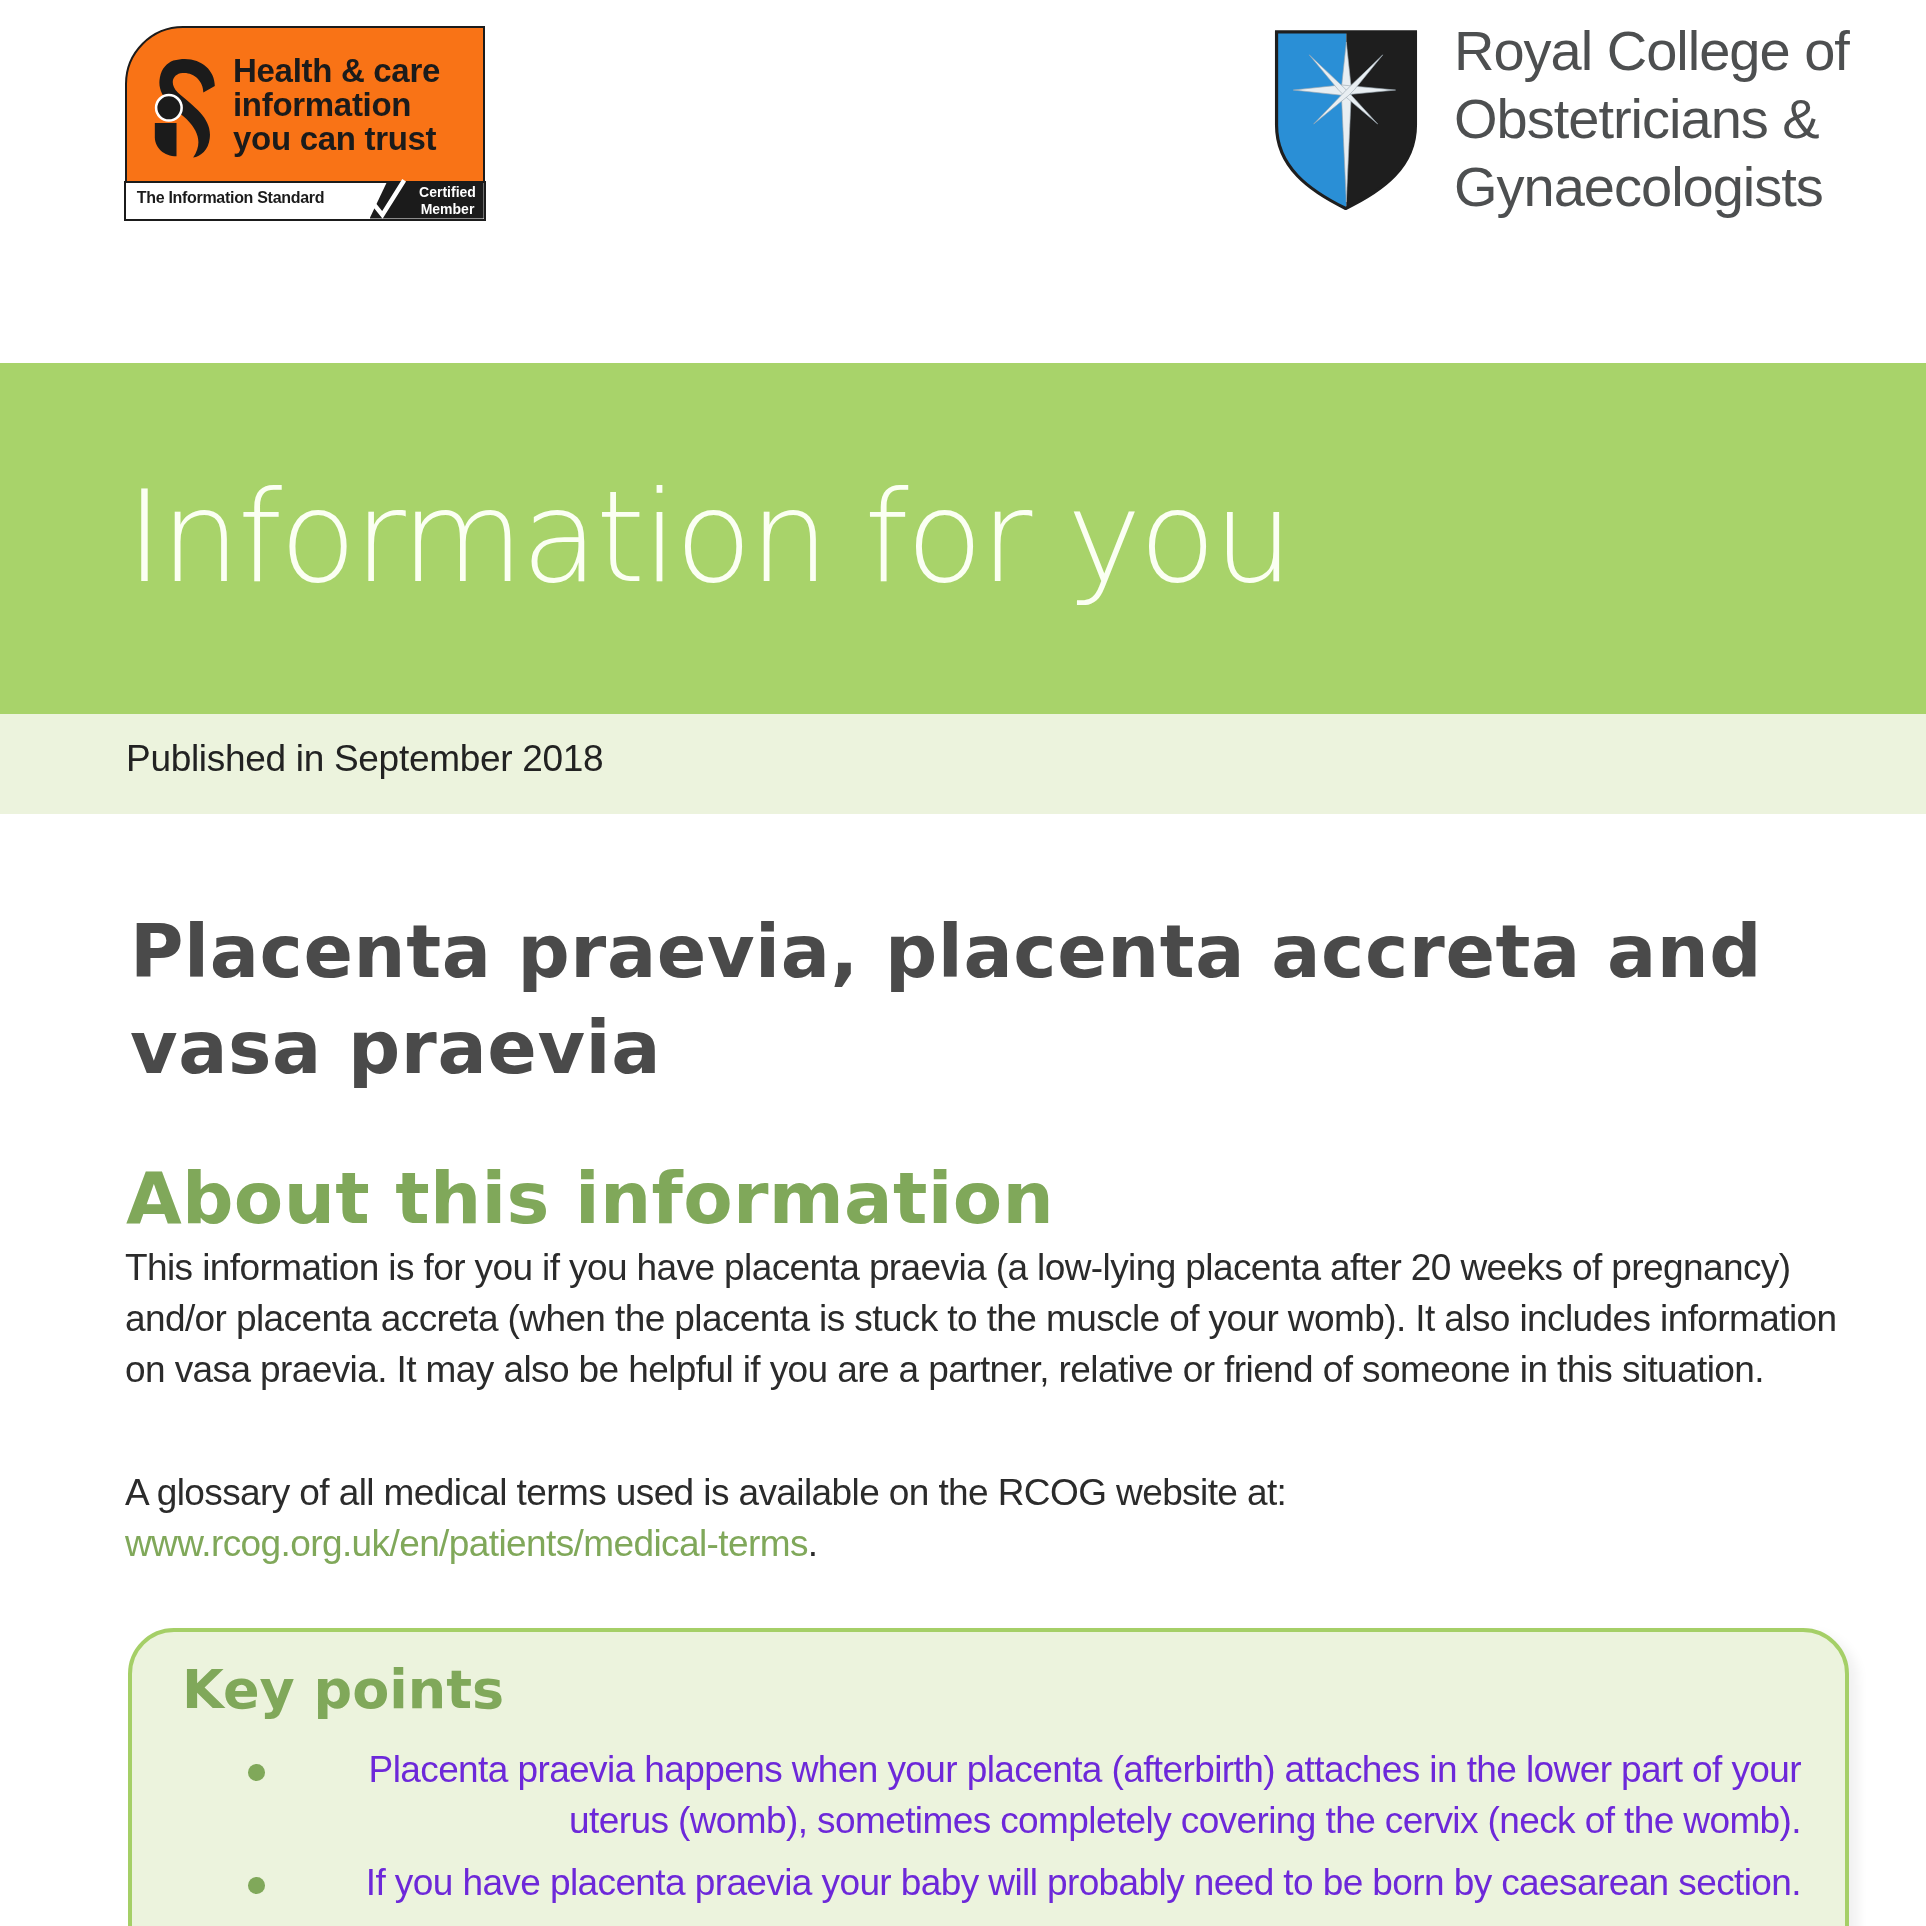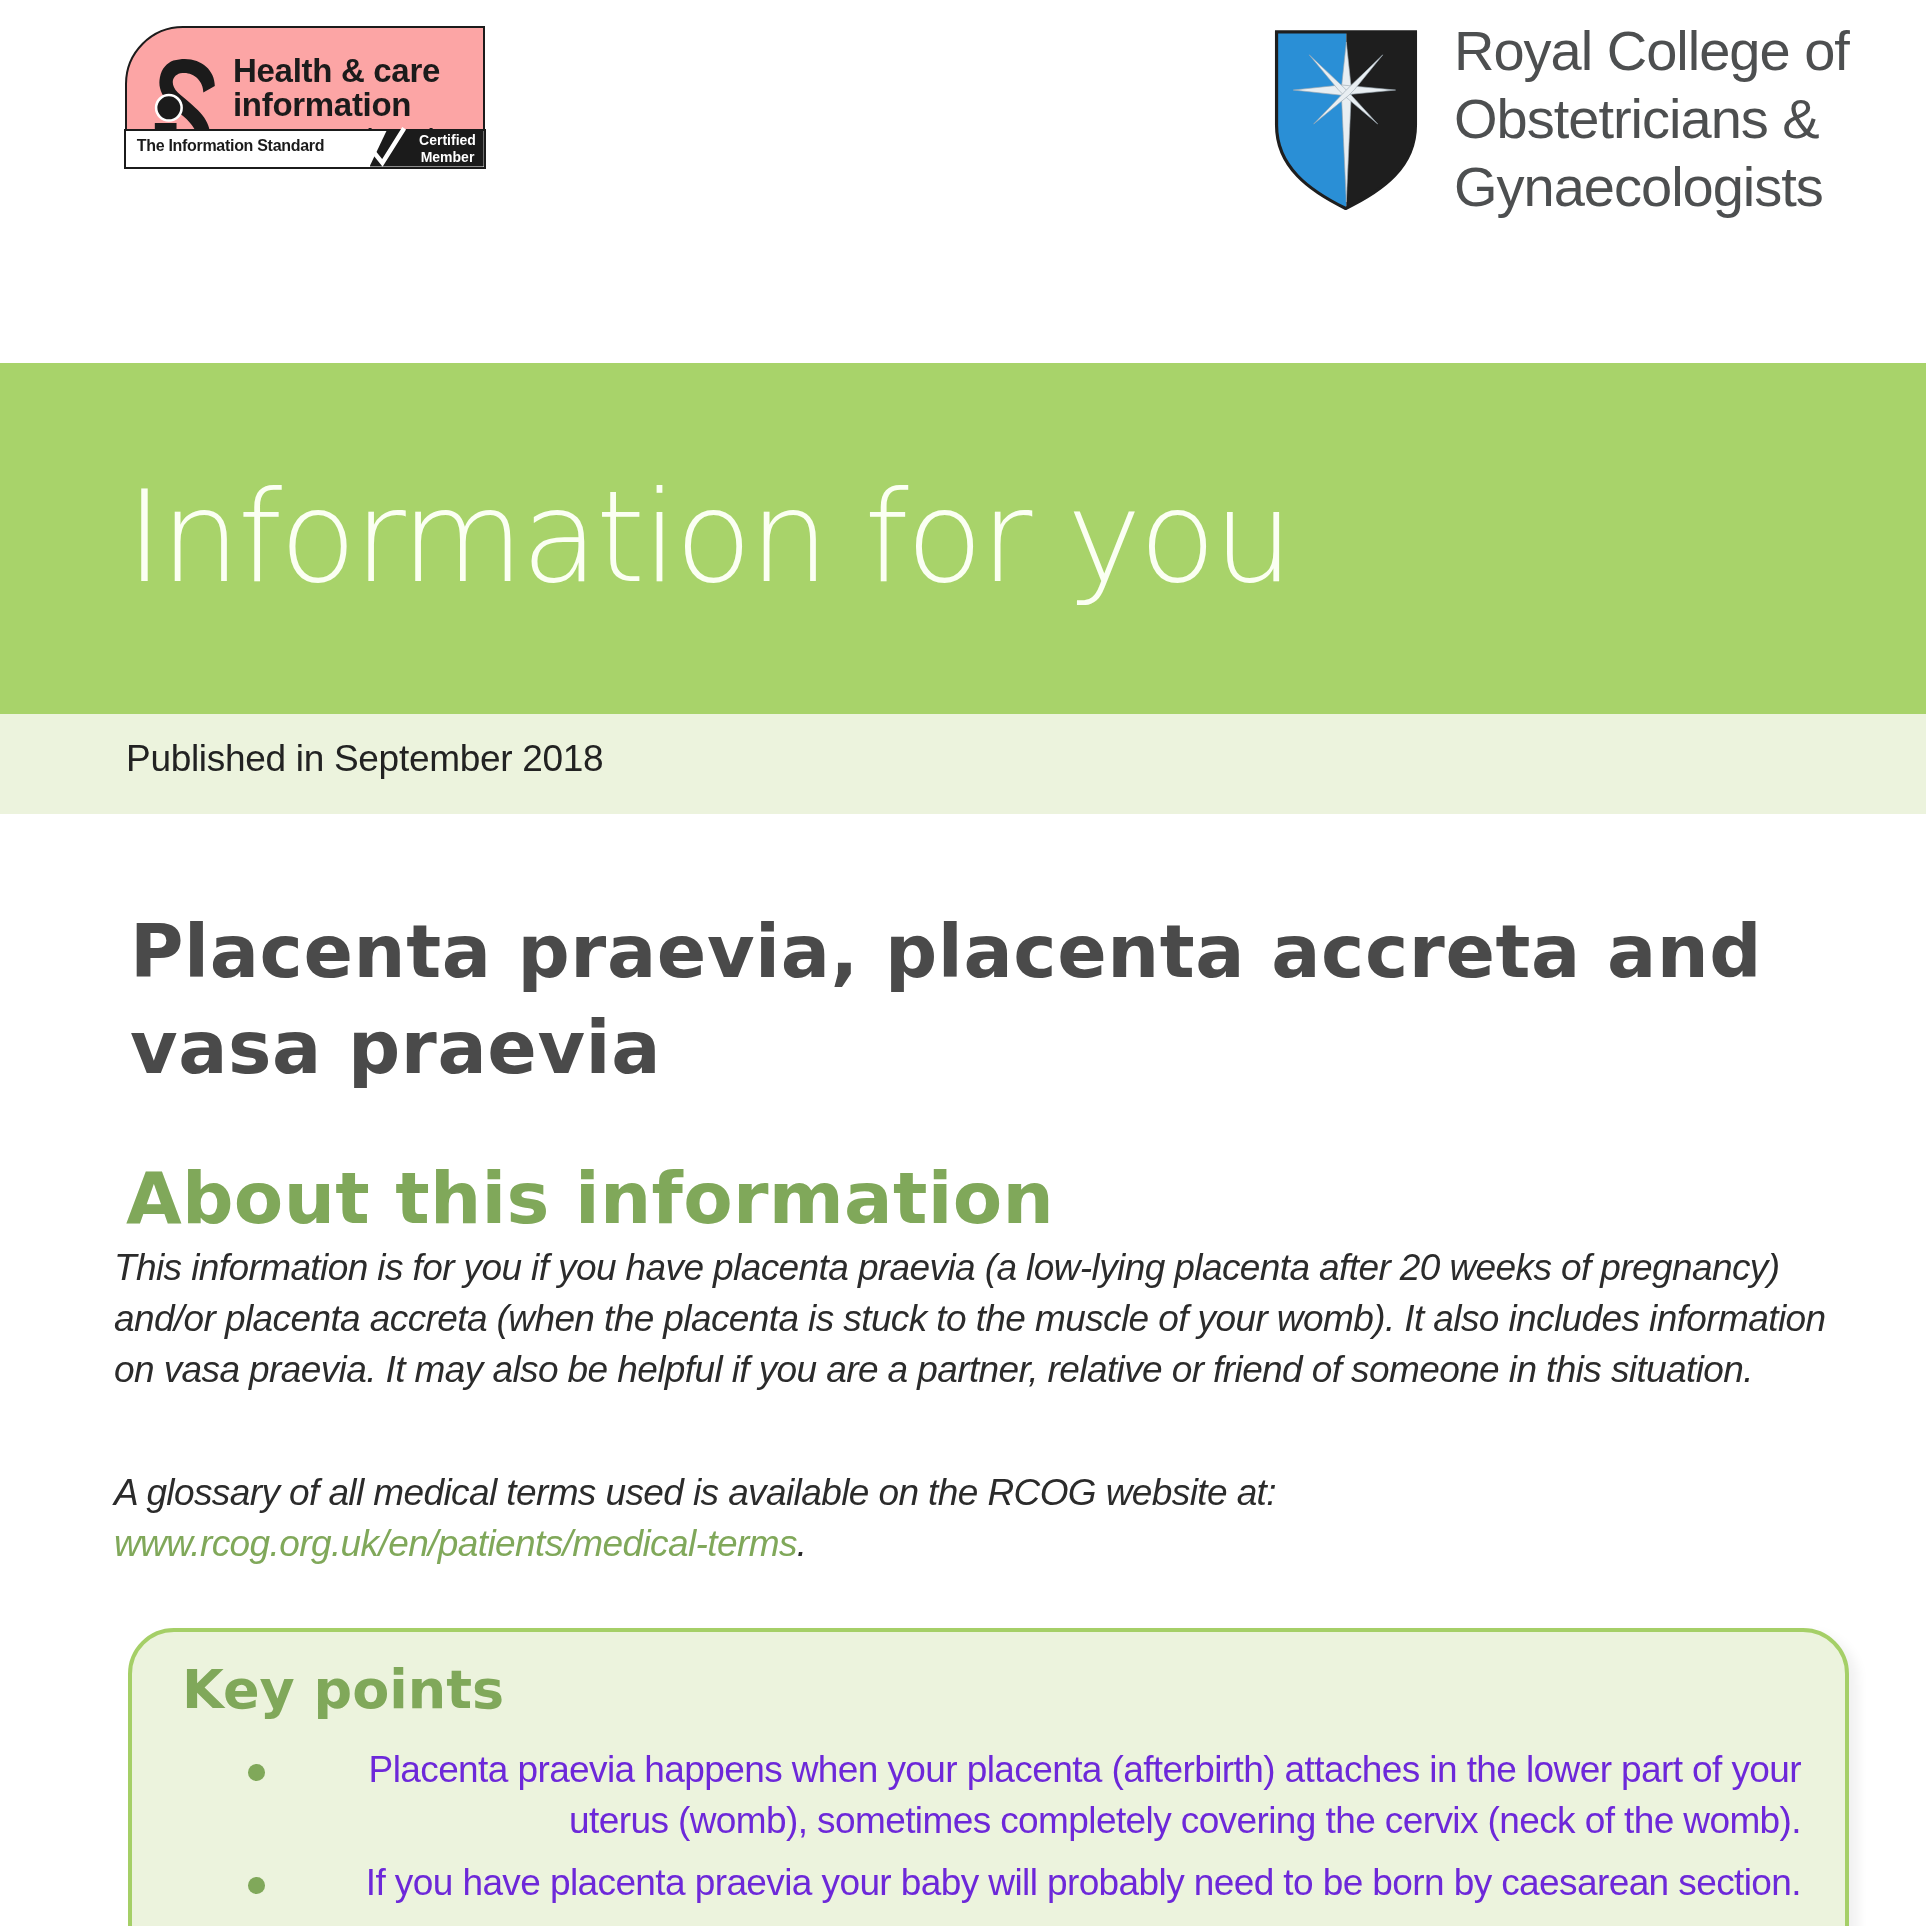--- a/index.html
+++ b/index.html
@@ -6,23 +6,23 @@
   body {
     width: 1926px; height: 1926px; overflow: hidden; position: relative;
     background: #ffffff;
     font-family: "DejaVu Sans", sans-serif;
     color: #2b2b2b;
   }
   .abs { position: absolute; }
 
   
   .is-logo {
-    left: 125px; top: 26px; width: 360px; height: 142px;
+    left: 125px; top: 26px; width: 360px; height: 194px;
     border: 2.6px solid #1b1b1b; border-top-left-radius: 58px;
-    box-sizing: border-box; background: #fca5a5;
+    box-sizing: border-box; background: #f97316;
   }
   .is-mark { left: 24.4px; top: 27px; width: 67px; height: 103px; }
   .is-text {
     left: 106px; top: 26px; font-family: "Liberation Sans", sans-serif;
     font-weight: bold; font-size: 33px; line-height: 34px; color: #1b1b1b;
     letter-spacing: -0.3px;
   }
   .is-foot {
     left: -2.6px; right: -2.6px; bottom: -2.6px; height: 40px;
     border: 2.6px solid #1b1b1b; box-sizing: border-box; background: #fff;
@@ -66,23 +66,23 @@
     left: 126px; top: 900px; width: 1669px; margin: 4px;
     font-family: "DejaVu Sans", sans-serif; font-weight: bold;
     font-size: 73px; line-height: 96px; color: #4a4a4a; letter-spacing: 0.6px;
   }
   .sec-heading {
     left: 126px; top: 1156px; margin: 0;
     font-family: "DejaVu Sans", sans-serif; font-weight: bold;
     font-size: 72px; color: #80a85a; letter-spacing: 0.3px;
   }
   .para {
-    left: 114px; width: 1734px; margin: 0;
+    left: 125px; width: 1734px; margin: 0;
     font-family: "Liberation Sans", sans-serif;
-    font-size: 37px; line-height: 51px; color: #2b2b2b; letter-spacing: -0.6px; font-style: italic;
+    font-size: 37px; line-height: 51px; color: #2b2b2b; letter-spacing: -0.6px;
   }
   .p1 { top: 1242px; }
   .p2 { top: 1467px; }
   .link { color: #80a85a; text-decoration: none; }
 
   
   .kp-box {
     left: 128px; top: 1628px; width: 1721px; height: 385px;
     border: 4.5px solid #a5cf67; border-radius: 46px; background: #ecf3dd;
     box-sizing: border-box;

